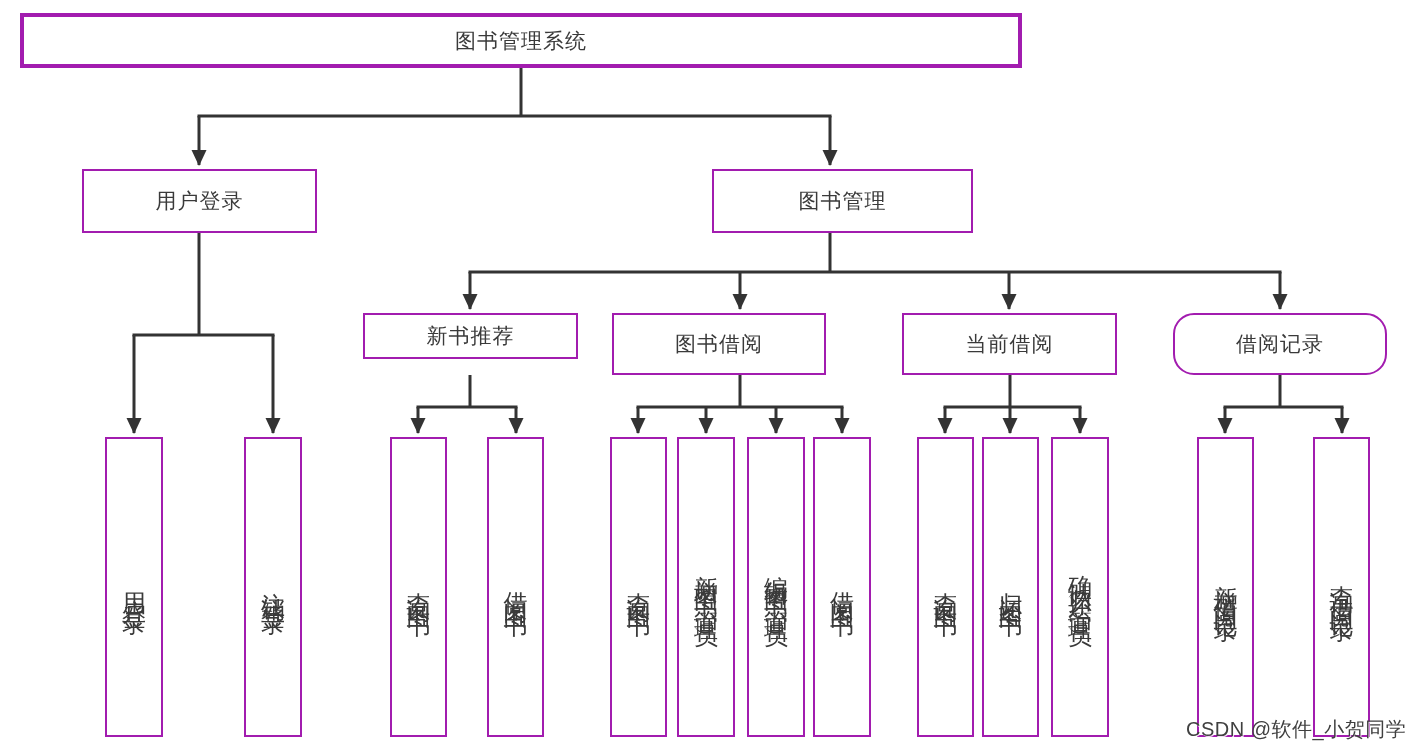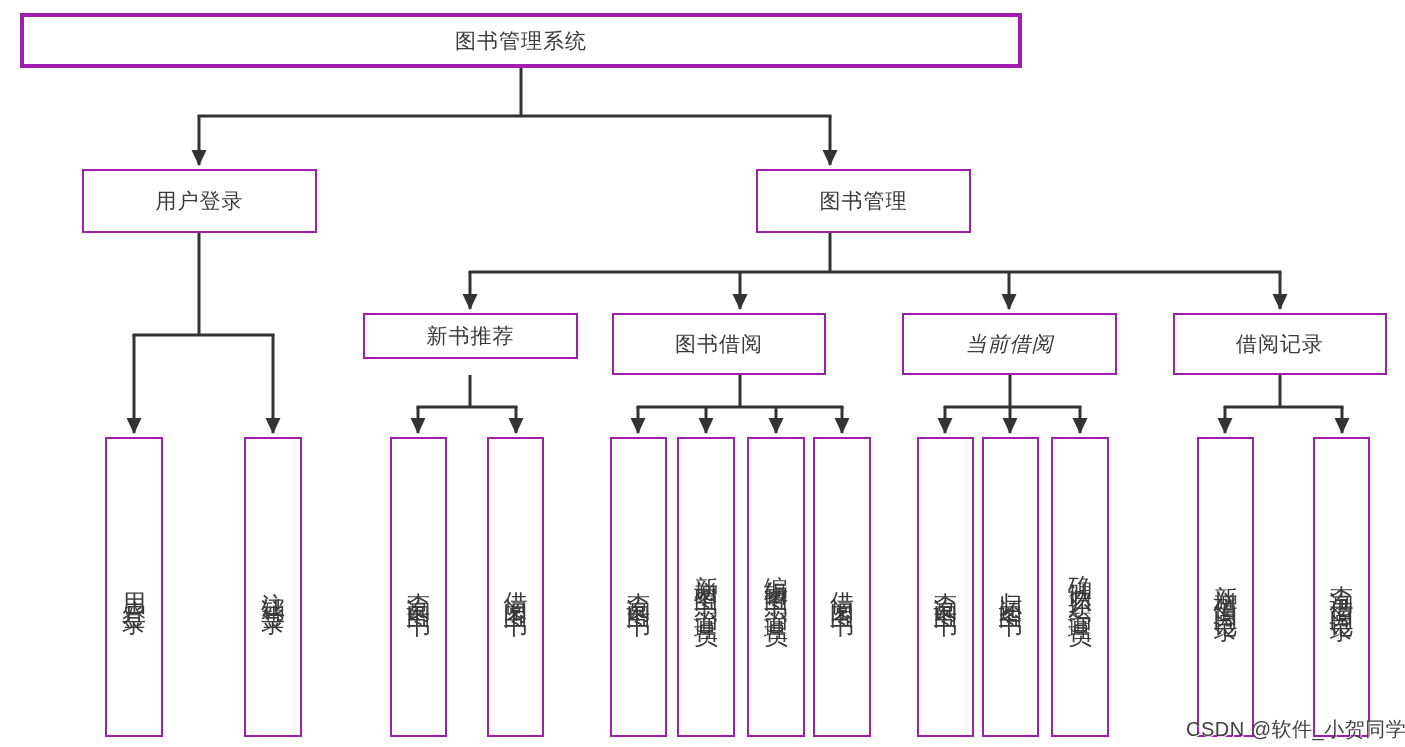--- a/index.html
+++ b/index.html
@@ -103,26 +103,26 @@
       <path d="M1280 375 V407"></path>
       <path d="M1223.5 407 H1343.5"></path>
       <line x1="1225" y1="407" x2="1225" y2="433" marker-end="url(#arrow)"></line>
       <line x1="1342" y1="407" x2="1342" y2="433" marker-end="url(#arrow)"></line>
     </g>
   </svg>
 
   <div class="node h root" style="left:20px; top:13px; width:1002px; height:55px;">图书管理系统</div>
 
   <div class="node h" style="left:82px; top:169px; width:235px; height:64px;">用户登录</div>
-  <div class="node h" style="left:712px; top:169px; width:215px; height:64px;margin-left:44px;">图书管理</div>
+  <div class="node h" style="left:712px; top:169px; width:261px; height:64px;">图书管理</div>
 
   <div class="node h" style="left:363px; top:313px; width:215px; height:46px;">新书推荐</div>
   <div class="node h" style="left:612px; top:313px; width:214px; height:62px;">图书借阅</div>
-  <div class="node h" style="left:902px; top:313px; width:215px; height:62px;font-style:italic;">当前借阅</div>
-  <div class="node h" style="left:1173px; top:313px; width:214px; height:62px;">借阅记录</div>
+  <div class="node h" style="left:902px; top:313px; width:215px; height:62px;">当前借阅</div>
+  <div class="node h" style="left:1173px; top:313px; width:214px; height:62px;border-radius:21px;">借阅记录</div>
 
   <div class="node v" style="left:105px; top:437px; width:58px; height:300px;">用户登录</div>
   <div class="node v" style="left:244px; top:437px; width:58px; height:300px;">注销登录</div>
 
   <div class="node v" style="left:390px; top:437px; width:57px; height:300px;">查询图书</div>
   <div class="node v" style="left:487px; top:437px; width:57px; height:300px;">借阅图书</div>
 
   <div class="node v" style="left:610px; top:437px; width:57px; height:300px;">查询图书</div>
   <div class="node v" style="left:677px; top:437px; width:58px; height:300px;">新增图书（管理员）</div>
   <div class="node v" style="left:747px; top:437px; width:58px; height:300px;">编辑图书（管理员）</div>

